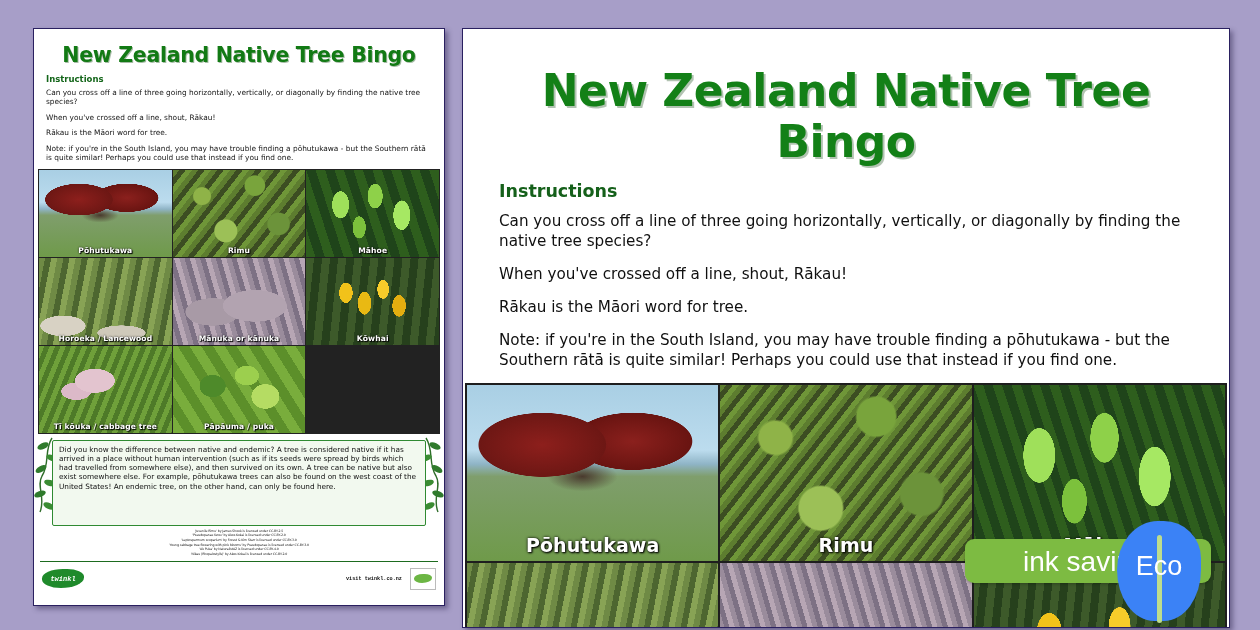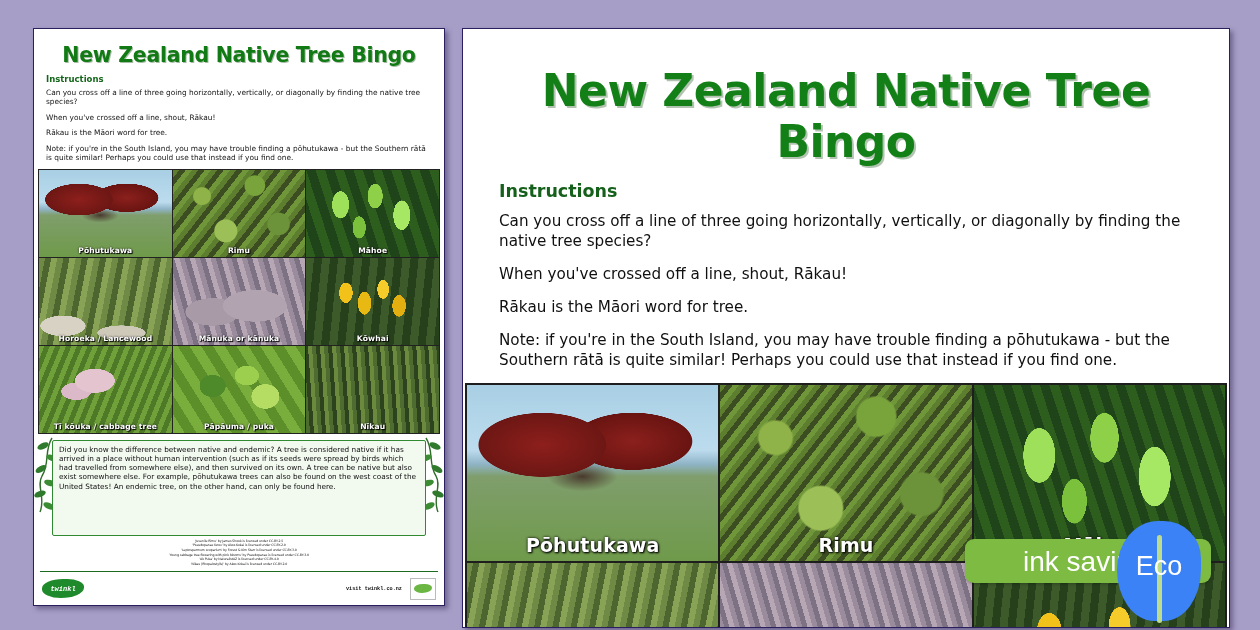--- a/index.html
+++ b/index.html
@@ -55,21 +55,21 @@
   .cell { position: relative; overflow: hidden; background: #cfd8c5; padding-left: 22px; }
   .cell .cap {
     position: absolute; left: 0; right: 0; bottom: 2px;
     text-align: center; color: #fff; font-weight: bold;
     font-size: 7.6px; letter-spacing: .1px;
     text-shadow: 0 0 2px #000, 1px 1px 1px #000;
     white-space: nowrap;
   }
 
   
-  .t-infowrap { position: relative; margin: 6px 4px 0 4px; height: 96px; }
+  .t-infowrap { position: relative; margin: 6px 4px 0 4px; height: 86px; }
   .t-info {
     position: absolute; left: 14px; right: 14px; top: 0; bottom: 0;
     border: 1.4px solid #2f8a32;
     background: #f2f9ef;
     border-radius: 2px;
     padding: 4px 6px;
     font-size: 7.3px; line-height: 1.26; color: #111;
   }
   .vine { position: absolute; top: -4px; width: 26px; height: 86px; }
   .vine.l { left: -4px; }
@@ -244,24 +244,20 @@
           <div class="cap">Kōwhai</div>
         </div>
         <div class="cell">
           <div class="ph ph-tikouka"></div>
           <div class="cap">Tī kōuka / cabbage tree</div>
         </div>
         <div class="cell">
           <div class="ph ph-papauma"></div>
           <div class="cap">Pāpāuma / puka</div>
         </div>
-        <div class="cell">
-          <div class="ph ph-nikau"></div>
-          <div class="cap">Nīkau</div>
-        </div>
       </div>
 
     <div class="t-infowrap">
       <div class="vine l">
         <svg viewBox="0 0 26 86" width="26" height="86">
           <path d="M18 2 C10 14 16 28 8 40 C2 50 12 62 6 76" stroke="#2f6d2a" stroke-width="1.4" fill="none"></path>
           <ellipse cx="9" cy="10" rx="6" ry="3" fill="#2f7a2c" transform="rotate(-25 9 10)"></ellipse>
           <ellipse cx="18" cy="22" rx="6" ry="3" fill="#3b8c33" transform="rotate(20 18 22)"></ellipse>
           <ellipse cx="7" cy="33" rx="6" ry="3" fill="#2f7a2c" transform="rotate(-30 7 33)"></ellipse>
           <ellipse cx="16" cy="47" rx="6" ry="3" fill="#3b8c33" transform="rotate(15 16 47)"></ellipse>

